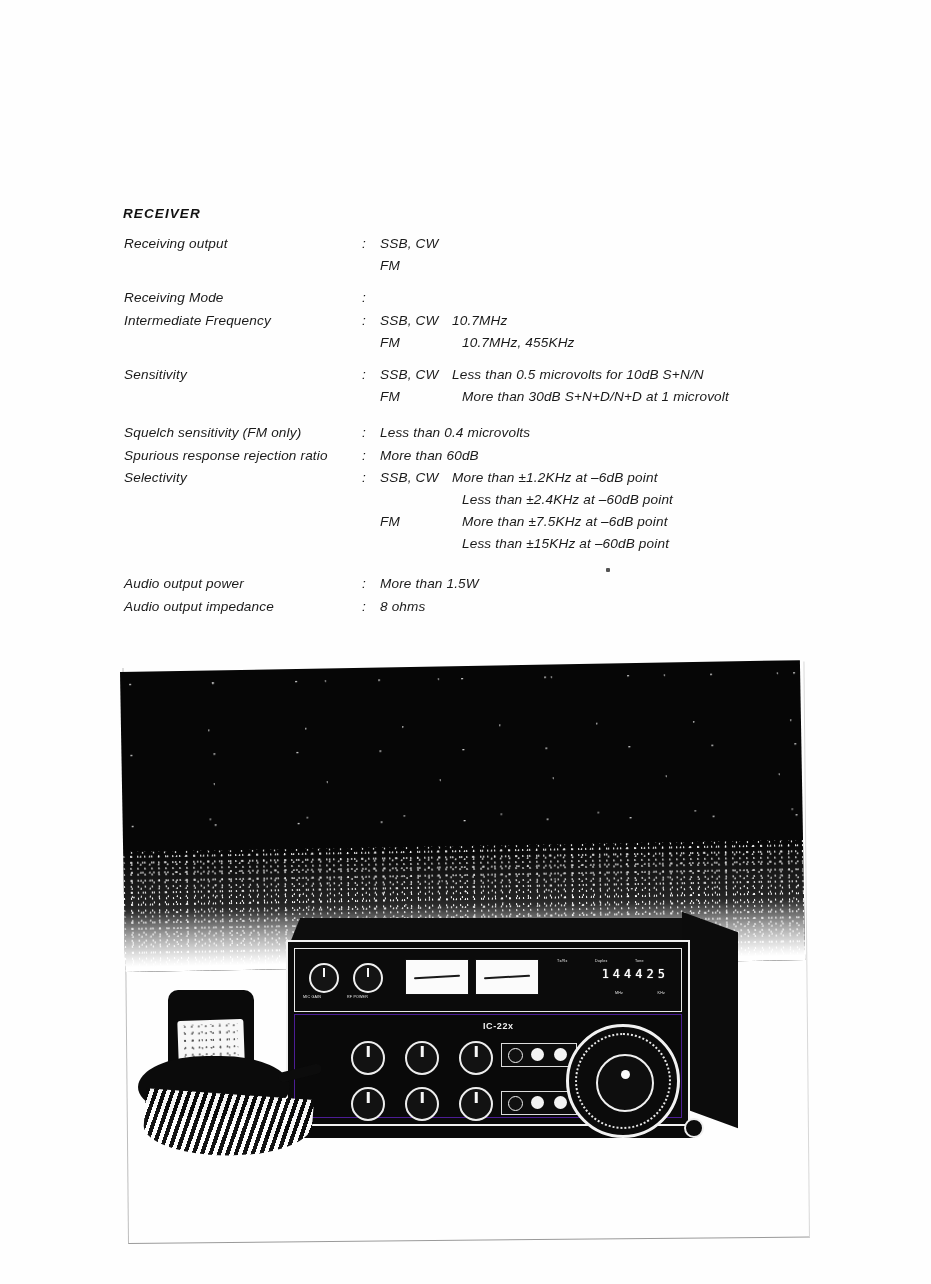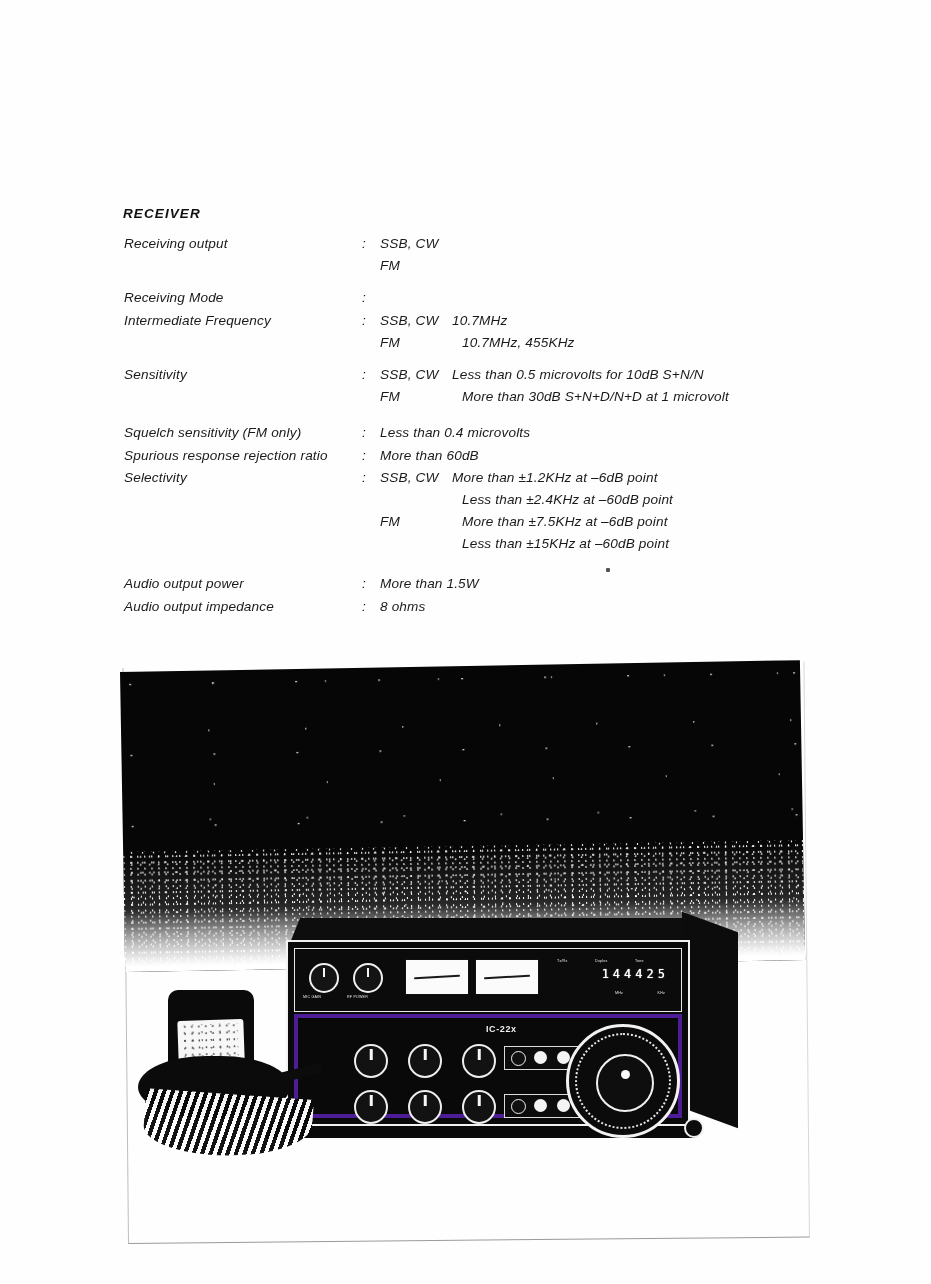--- a/index.html
+++ b/index.html
@@ -270,21 +270,21 @@
     color: #e8e8e8;
     letter-spacing: .2px;
   }
 
   
   #tx-lower {
     position: absolute;
     left: 6px; top: 72px;
     right: 6px; bottom: 6px;
     background: #090909;
-    border: 4px solid #4c1d95;
+    border: 1px solid #4c1d95;
   }
   #model-badge {
     position: absolute;
     left: 188px; top: 6px;
     font-size: 9px;
     font-weight: bold;
     letter-spacing: .6px;
     color: #f0f0f0;
   }
   .lknob {

